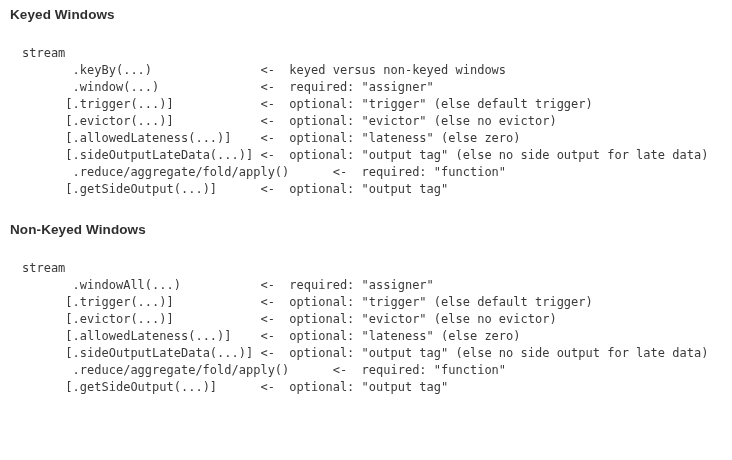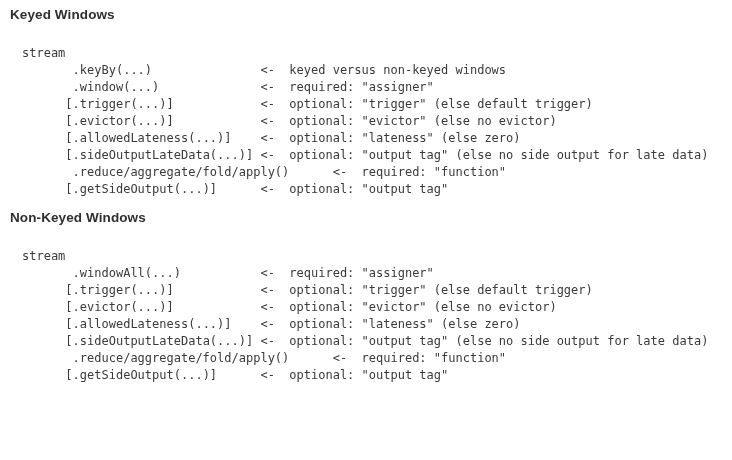--- a/index.html
+++ b/index.html
@@ -45,21 +45,21 @@
     padding: 0;
     background: transparent;
     border: 0;
     letter-spacing: 0px;
   }
   #section-keyed .code-block {
     margin: 21px 0 0 22px;
     width: 712px;
   }
   #section-nonkeyed {
-    margin-top: 11px;
+    margin-top: 23px;
   }
   #section-nonkeyed .code-block {
     margin: 21px 0 0 22px;
     width: 712px;
   }
   .code-block::selection { background: #b5d5ff; }
 </style>
 </head>
 <body>
 

